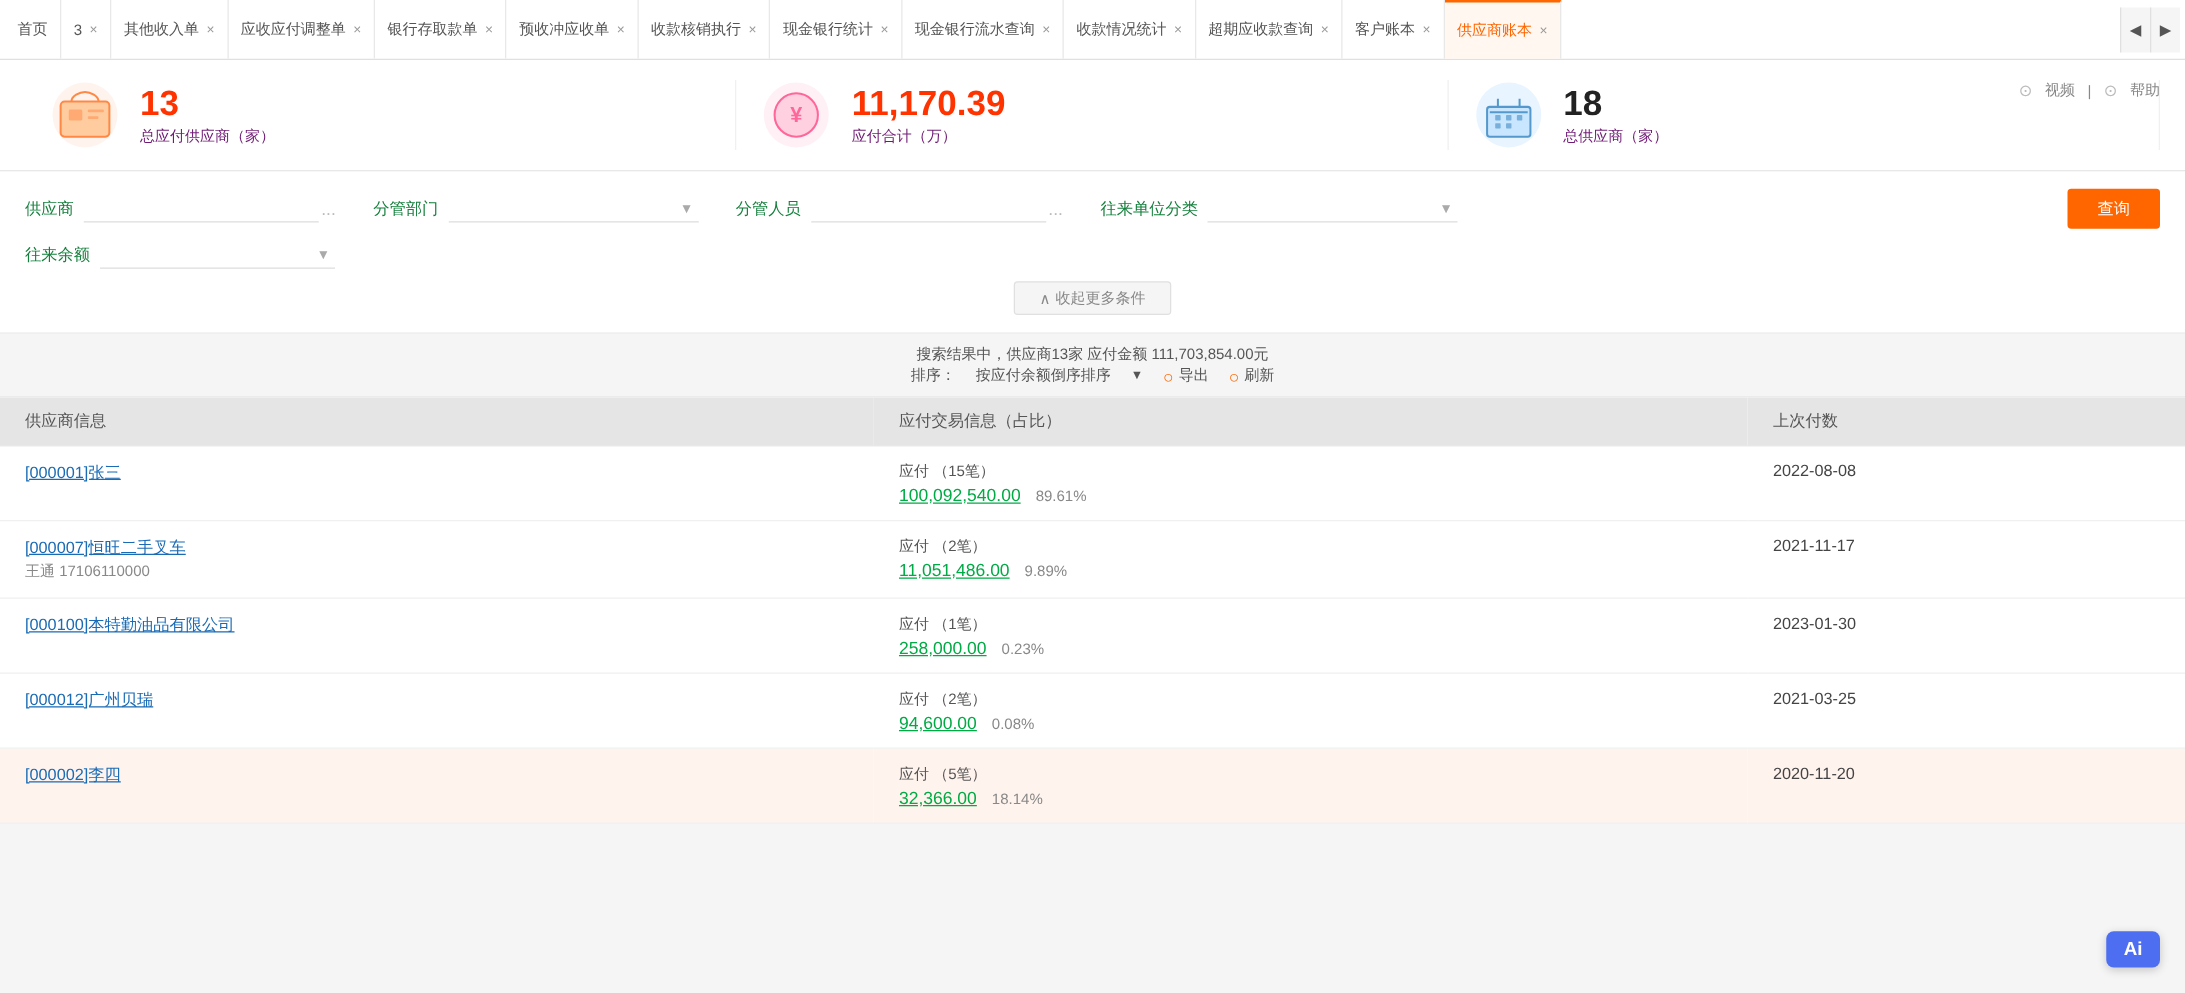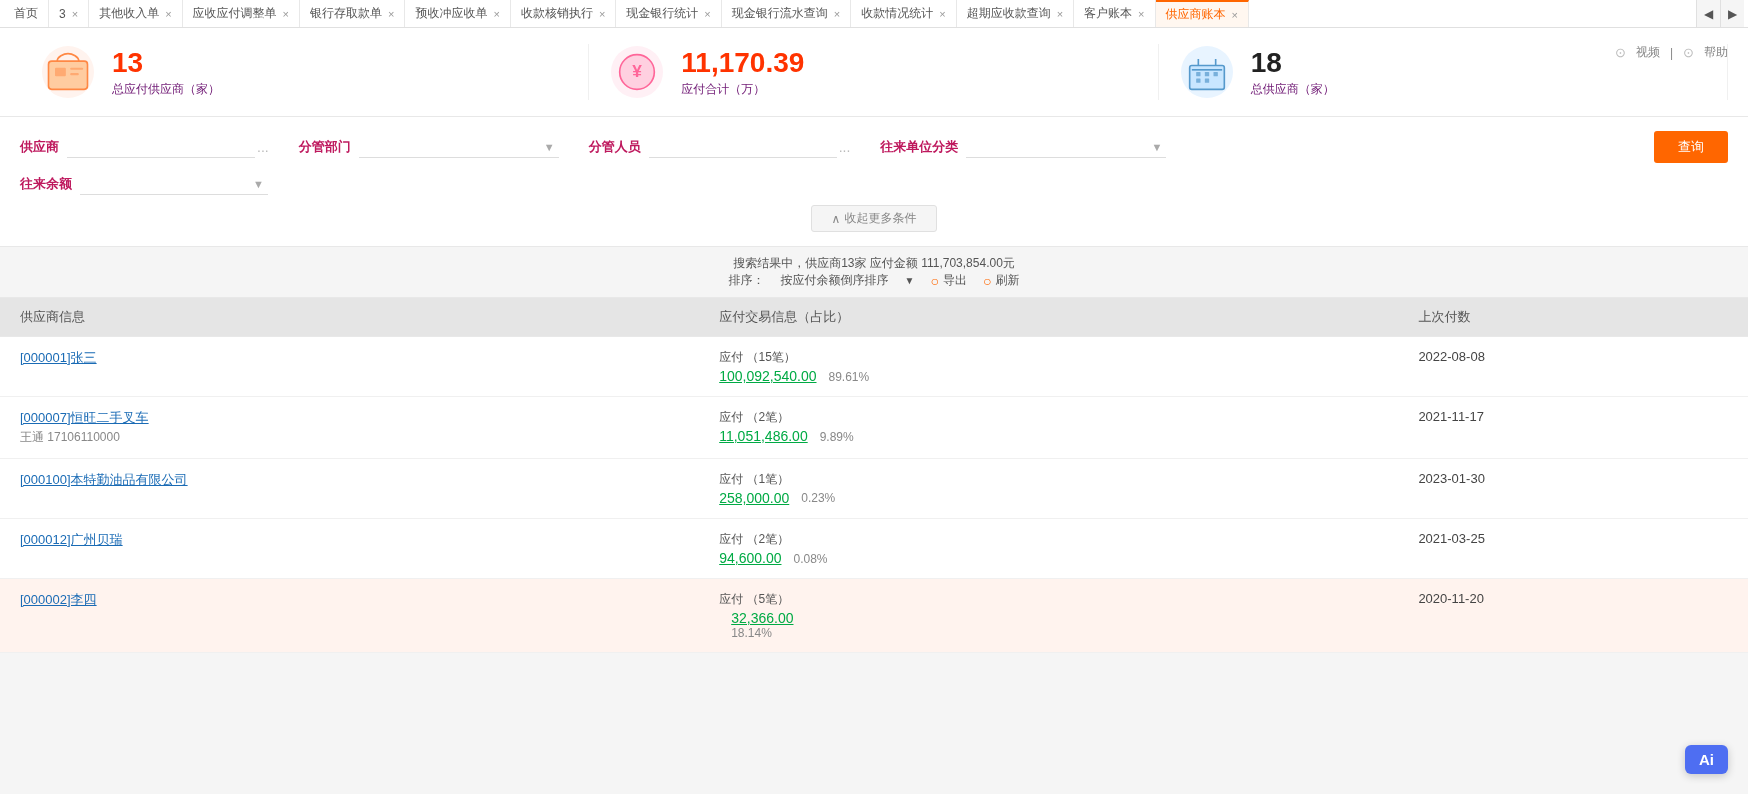--- a/index.html
+++ b/index.html
@@ -4,21 +4,21 @@
   <style>
     * { box-sizing: border-box; margin: 0; padding: 0; }
     body { font-family: 'Microsoft YaHei', Arial, sans-serif; font-size: 13px; background: #f5f5f5; color: #333; width: 1748px; min-height: 794px; overflow-x: hidden; }
 
     
     .top-nav {
       background: #fff;
       border-bottom: 1px solid #e0e0e0;
       display: flex;
       align-items: center;
-      height: 28px;
+      height: 48px;
       padding: 0 4px;
       overflow: hidden;
     }
     .nav-item {
       display: inline-flex;
       align-items: center;
       padding: 0 10px;
       height: 100%;
       font-size: 12px;
       color: #555;
@@ -117,24 +117,23 @@
       margin-bottom: 10px;
       gap: 0;
     }
     .filter-item {
       display: flex;
       align-items: center;
       margin-right: 30px;
     }
     .filter-label {
       font-size: 13px;
-      color: #be185d;
+      color: #15803d;
       margin-right: 8px;
       white-space: nowrap;
-      font-weight: bold;
     }
     .filter-input {
       border: none;
       border-bottom: 1px solid #ddd;
       outline: none;
       padding: 3px 6px;
       font-size: 13px;
       color: #333;
       min-width: 160px;
       background: transparent;
@@ -489,21 +488,21 @@
               <span class="amount-green">11,051,486.00</span>
               <span class="amount-pct">9.89%</span>
             </div>
           </td>
           <td><span class="date-text">2021-11-17</span></td>
         </tr>
         <tr>
           <td><span class="supplier-link">[000100]本特勤油品有限公司</span></td>
           <td>
             <div class="amount-label">应付 （1笔）</div>
-            <div style="display: flex; align-items: center;">
+            <div style="display: flex; align-items: flex-end;">
               <span class="amount-green">258,000.00</span>
               <span class="amount-pct">0.23%</span>
             </div>
           </td>
           <td><span class="date-text">2023-01-30</span></td>
         </tr>
         <tr>
           <td><span class="supplier-link">[000012]广州贝瑞</span></td>
           <td>
             <div class="amount-label">应付 （2笔）</div>
@@ -511,21 +510,21 @@
               <span class="amount-green">94,600.00</span>
               <span class="amount-pct">0.08%</span>
             </div>
           </td>
           <td><span class="date-text">2021-03-25</span></td>
         </tr>
         <tr class="highlighted">
           <td><span class="supplier-link">[000002]李四</span></td>
           <td>
             <div class="amount-label">应付 （5笔）</div>
-            <div style="display: flex; align-items: baseline; flex-direction: column;">
+            <div style="display: flex; align-items: baseline;">
               <span class="amount-green">32,366.00</span>
               <span class="amount-pct">18.14%</span>
             </div>
           </td>
           <td><span class="date-text">2020-11-20</span></td>
         </tr>
       </tbody>
   </table>
 </div>
 

